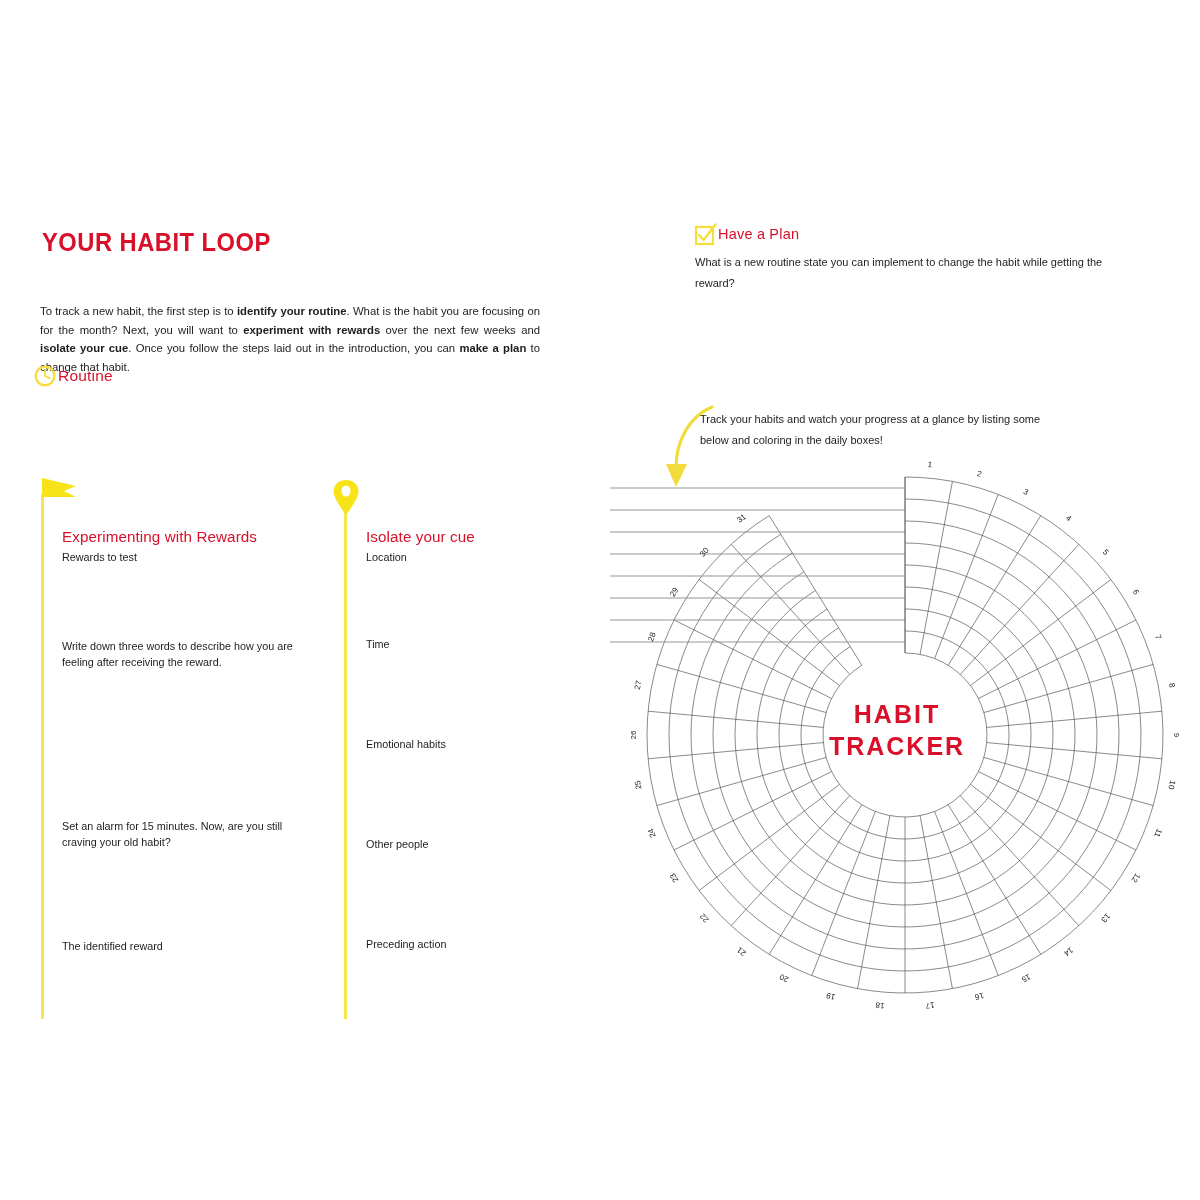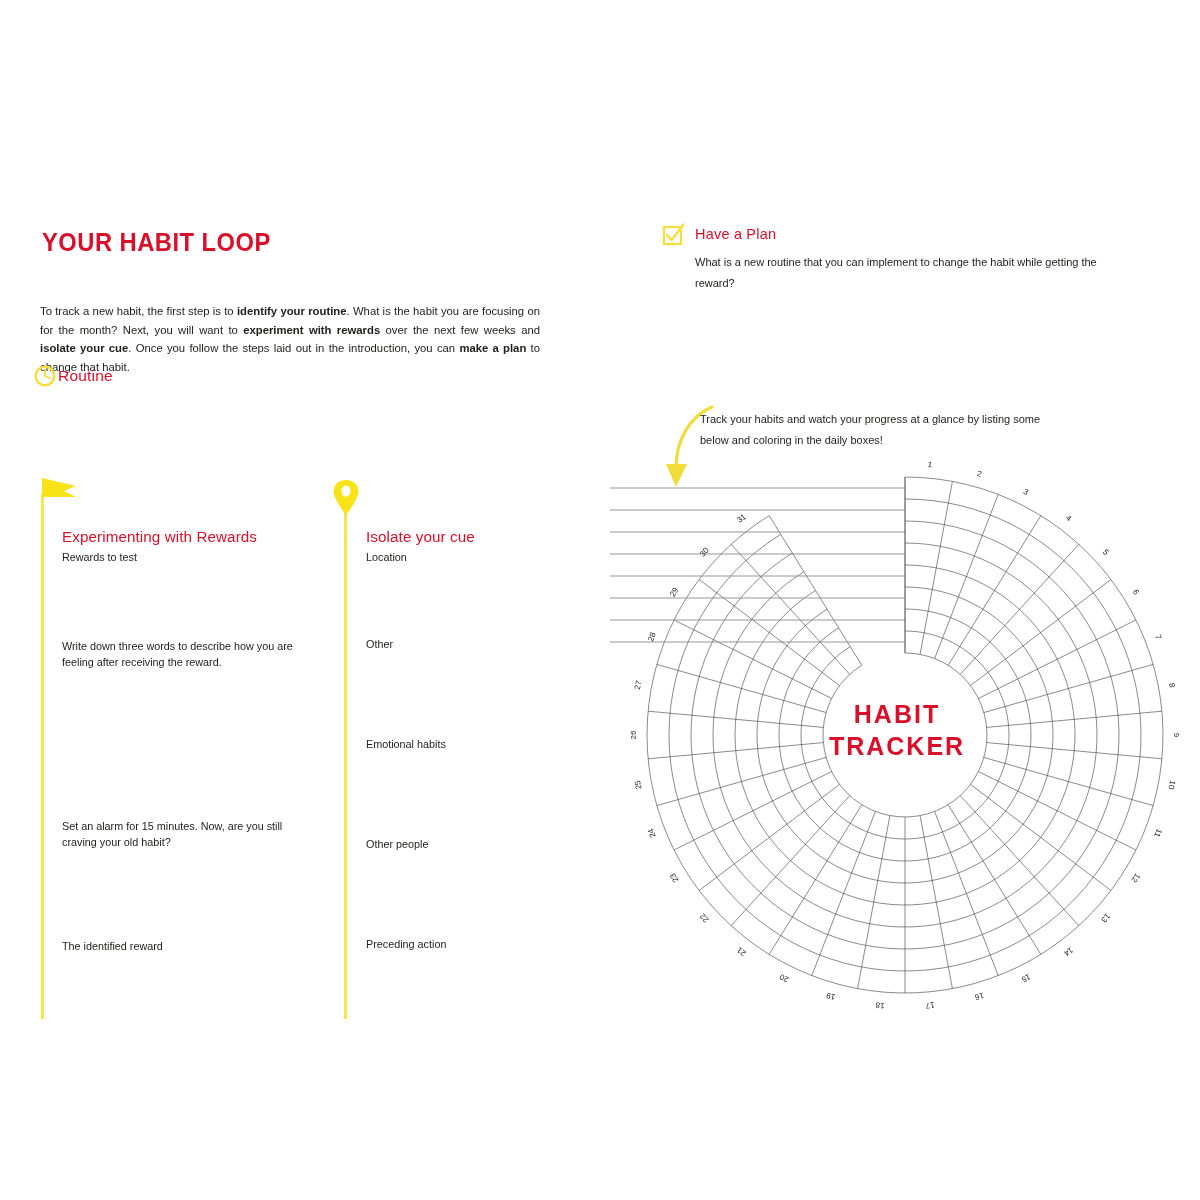--- a/index.html
+++ b/index.html
@@ -101,21 +101,22 @@
     width: 600px; height: 1200px;
   }
   .plan-block {
     position: absolute;
     left: 62px; top: 222px;
     width: 470px;
   }
   .plan-head {
     display: flex;
     align-items: flex-start;
-    gap: 9px;
+    gap: 0;
+    margin-left: 32px;
   }
   .plan-title {
     font-size: 14.5px;
     color: #D8102A;
     letter-spacing: 0.2px;
     margin-top: 4px;
   }
   .plan-sub {
     margin: 4px 0 0 33px;
     font-size: 11px;
@@ -179,37 +180,37 @@
       <p class="prompt">Rewards to test</p>
     </div>
     <p class="prompt slot" style="left:62px;top:638px;width:247px">Write down three words to describe how you are feeling after receiving the reward.</p>
     <p class="prompt slot" style="left:62px;top:818px;width:247px">Set an alarm for 15 minutes. Now, are you still craving your old habit?</p>
     <p class="prompt slot" style="left:62px;top:938px;width:247px">The identified reward</p>
 
     <div class="col col-b">
       <div class="col-heading">Isolate your cue</div>
       <p class="prompt">Location</p>
     </div>
-    <p class="prompt slot" style="left:366px;top:636px">Other</p>
+    <p class="prompt slot" style="left:366px;top:636px">Time</p>
     <p class="prompt slot" style="left:366px;top:736px">Emotional habits</p>
     <p class="prompt slot" style="left:366px;top:836px">Other people</p>
     <p class="prompt slot" style="left:366px;top:936px">Preceding action</p>
   </div>
 
   <div class="right-page">
 
     <div class="plan-block">
       <div class="plan-head">
         <svg width="24" height="26" viewBox="0 0 24 26">
           <rect x="2" y="5" width="17" height="17" fill="none" stroke="#F4DF3C" stroke-width="2.2"></rect>
           <path d="M5 13 L9.5 18 L21.5 2.5" fill="none" stroke="#F4DF3C" stroke-width="2.4" stroke-linecap="round" stroke-linejoin="round"></path>
         </svg>
         <span class="plan-title">Have a Plan</span>
       </div>
-      <p class="plan-sub">What is a new routine that you can implement to change the habit while getting the reward?</p>
+      <p class="plan-sub">What is a new routine state you can implement to change the habit while getting the reward?</p>
     </div>
 
     <div class="arrow-wrap">
       <svg width="70" height="95" viewBox="0 0 70 95">
         <path d="M52 5 C30 14, 16 38, 16 66" fill="none" stroke="#F2DC3B" stroke-width="3.2" stroke-linecap="round"></path>
         <path d="M16 85 L6 62 L27 62 Z" fill="#F2DC3B"></path>
       </svg>
     </div>
 
     <p class="track-note">Track your habits and watch your progress at a glance by listing some below and coloring in the daily boxes!</p>

